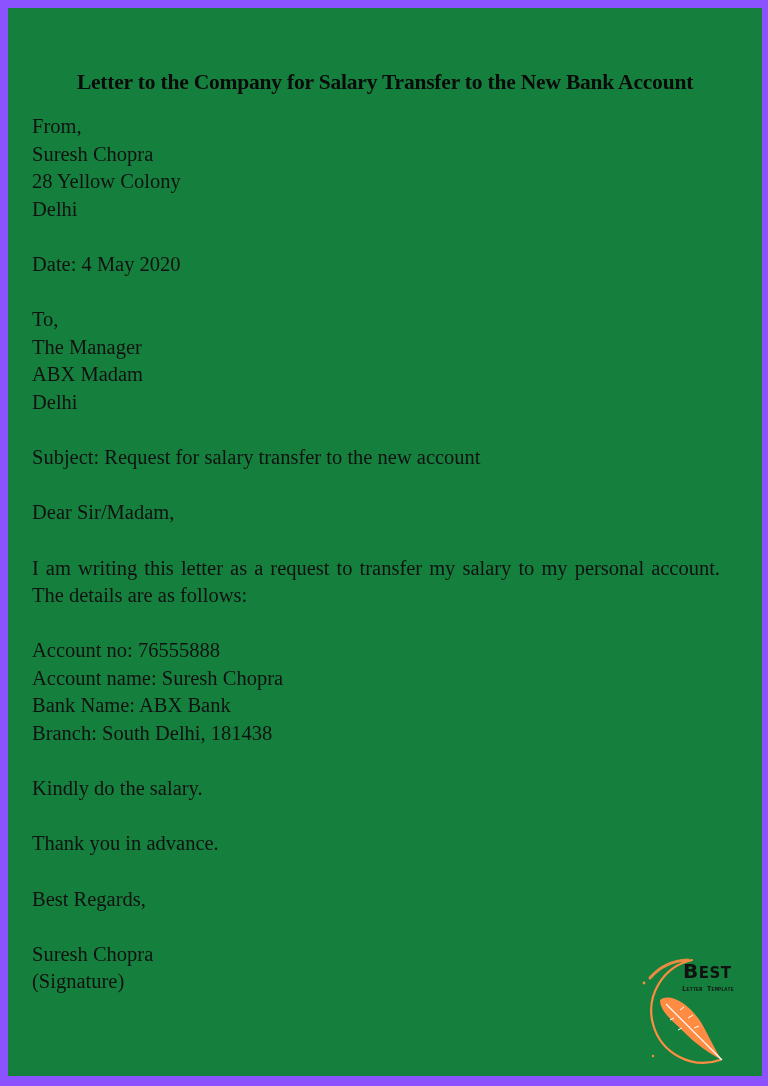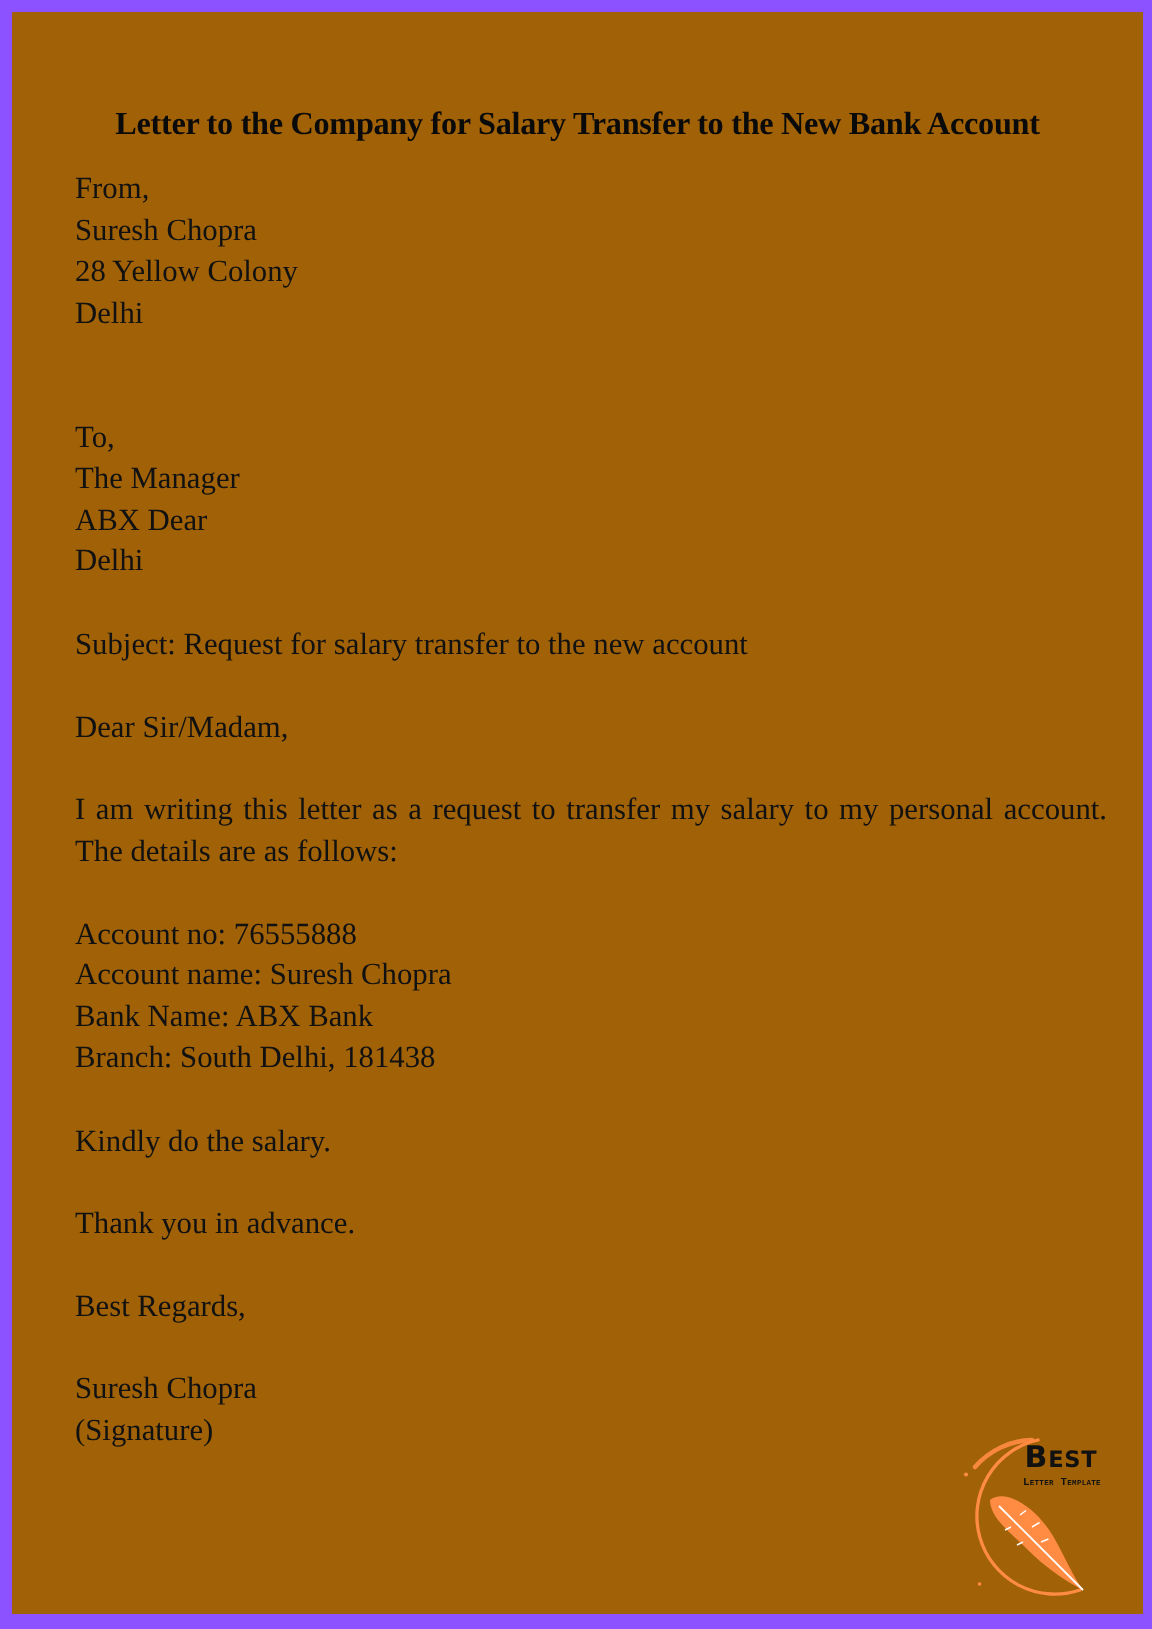--- a/index.html
+++ b/index.html
@@ -8,34 +8,34 @@
       background: #8c52ff;
       position: relative;
       overflow: hidden;
       font-family: "Liberation Serif", "DejaVu Serif", serif;
       color: #111;
     }
     .page {
       position: absolute;
       left: 8px; top: 8px;
       width: 754px; height: 1068px;
-      background: #a16207;
+      background: #15803d;
     }
     .title {
       position: absolute;
       left: 0; right: 0; top: 62px;
       text-align: center;
       font-weight: bold;
       font-size: 21.5px;
       letter-spacing: -0.2px;
       color: #0a0a0a;
     }
     .body {
       position: absolute;
-      left: 42px; top: 105px;
+      left: 24px; top: 105px;
       width: 688px;
       font-size: 20.5px;
       line-height: 27.6px;
     }
     .line { display: block; min-height: 27.6px; white-space: nowrap; }
     .gap { display: block; height: 27.6px; }
     .para {
       display: block;
       text-align: justify;
       text-align-last: left;
@@ -73,24 +73,25 @@
 
 <div class="page">
   <div class="title">Letter to the Company for Salary Transfer to the New Bank Account</div>
 
   <div class="body">
     <span class="line">From,</span>
     <span class="line">Suresh Chopra</span>
     <span class="line">28 Yellow Colony</span>
     <span class="line">Delhi</span>
     <span class="gap"></span>
+    <span class="line">Date: 4 May 2020</span>
     <span class="gap"></span>
     <span class="line">To,</span>
     <span class="line">The Manager</span>
-    <span class="line">ABX Dear</span>
+    <span class="line">ABX Madam</span>
     <span class="line">Delhi</span>
     <span class="gap"></span>
     <span class="line">Subject: Request for salary transfer to the new account</span>
     <span class="gap"></span>
     <span class="line">Dear Sir/Madam,</span>
     <span class="gap"></span>
     <span class="para">I am writing this letter as a request to transfer my salary to my personal account. The details are as follows:</span>
     <span class="gap"></span>
     <span class="line">Account no: 76555888</span>
     <span class="line">Account name: Suresh Chopra</span>

